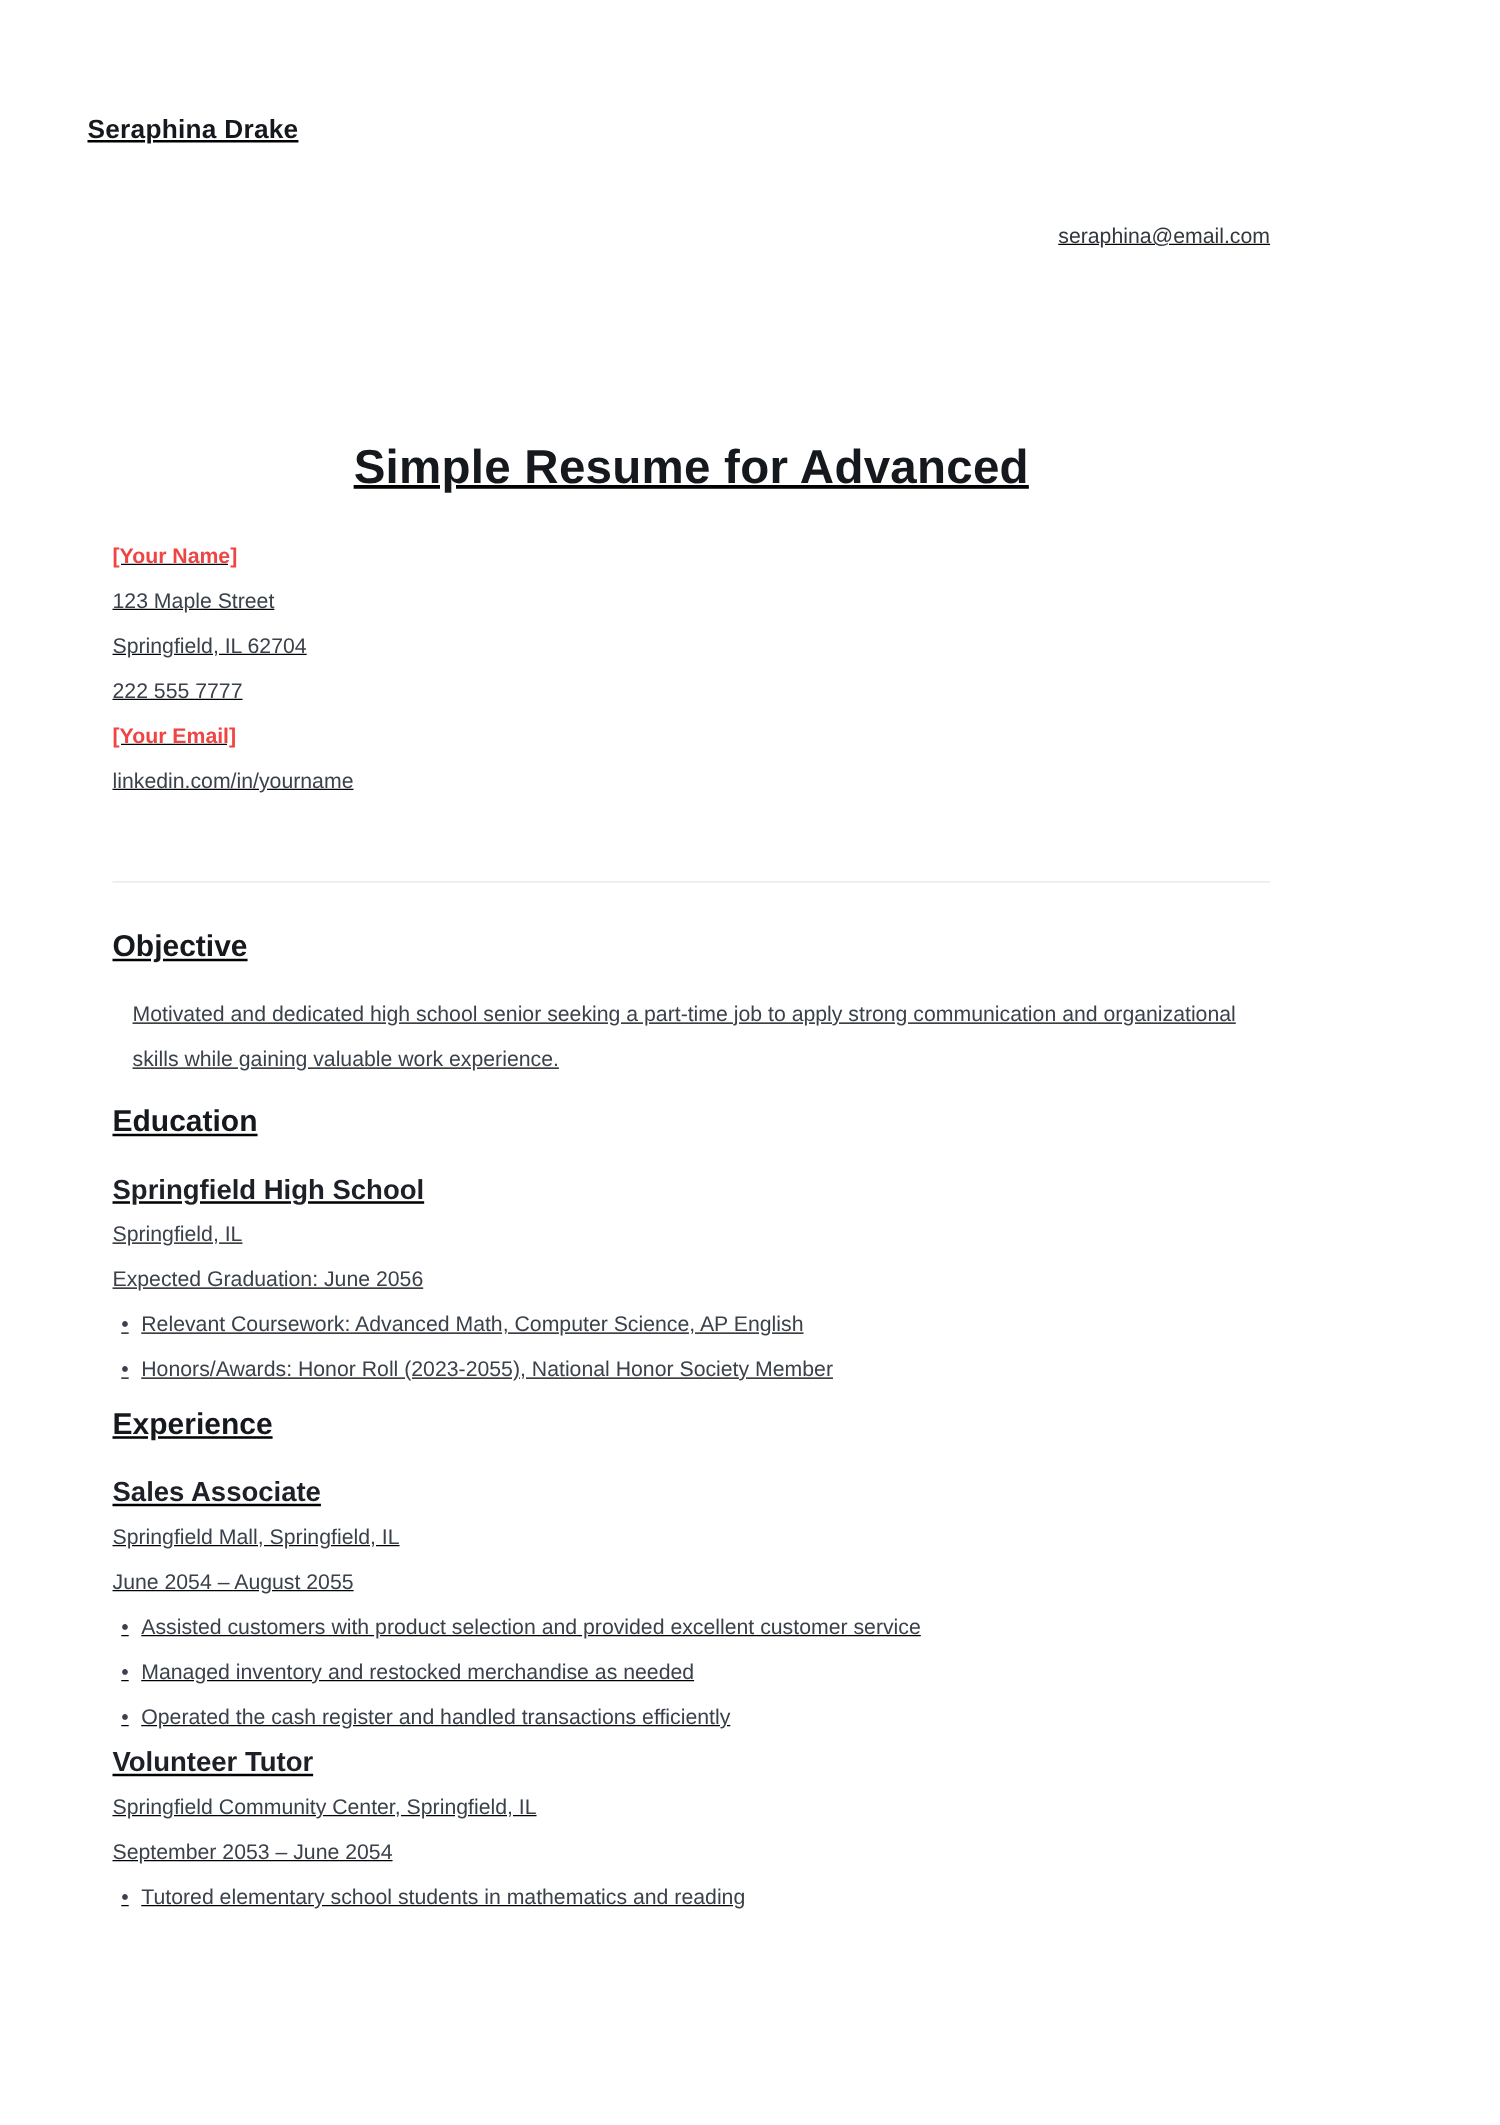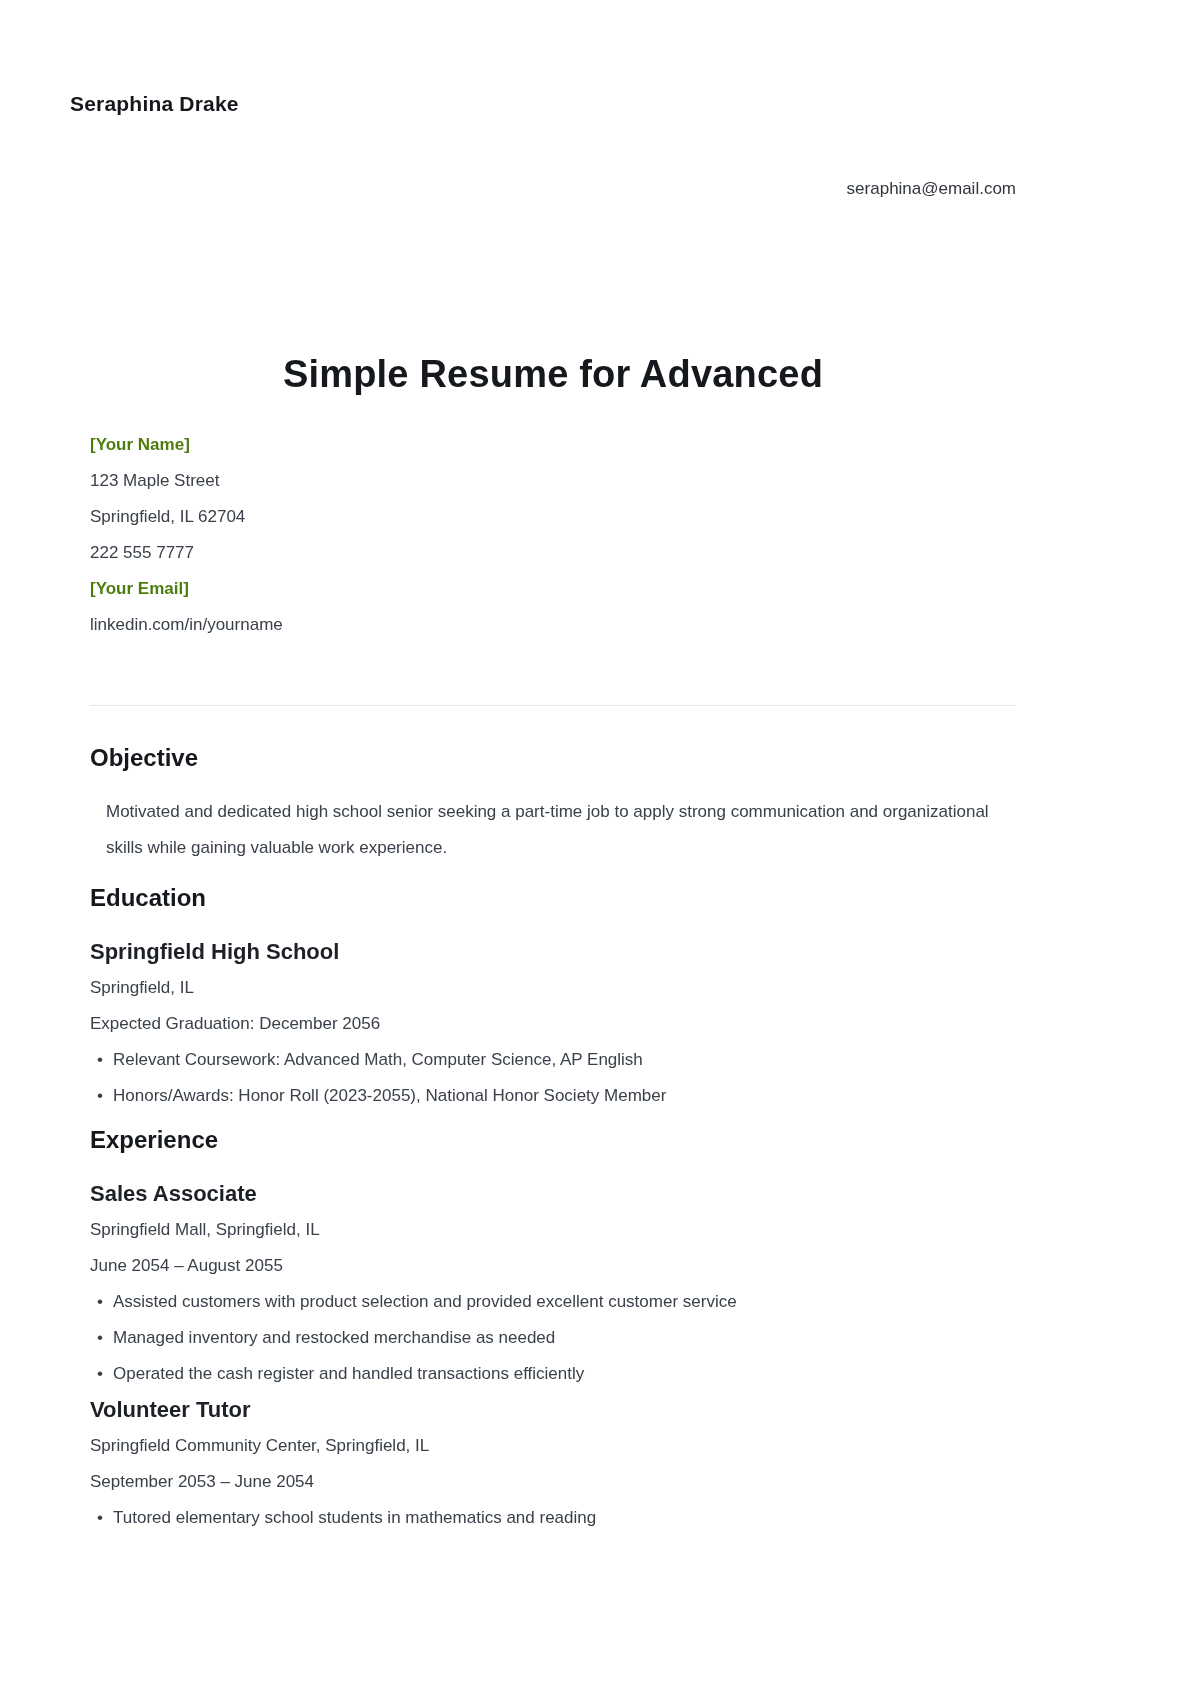--- a/index.html
+++ b/index.html
@@ -8,20 +8,21 @@
     padding: 0;
     background: #ffffff;
     font-family: "Liberation Sans", "DejaVu Sans", sans-serif;
   }
   .page {
     position: relative;
     width: 1200px;
     height: 1700px;
     background: #ffffff;
     overflow: hidden;
+    text-decoration: underline;
   }
   
   .doc-header {
     padding: 92px 184px 0 70px;
   }
   .author-name {
     font-size: 21px;
     font-weight: 700;
     color: #15181c;
     letter-spacing: 0.2px;
@@ -46,21 +47,21 @@
     letter-spacing: 0.2px;
   }
   .line {
     margin: 0;
     font-size: 17px;
     line-height: 36px;
     color: #3a414a;
   }
   .line.strong {
     font-weight: 700;
-    color: #4d7c0f;
+    color: #ef4444;
   }
   hr.divider {
     border: none;
     border-top: 1px solid #e4e6e9;
     margin: 62px 0 36px 0;
   }
   h2.section-heading {
     margin: 10px 0 20px 0;
     font-size: 24px;
     line-height: 32px;
@@ -125,21 +126,21 @@
       <h2 class="section-heading">Objective</h2>
       <p class="paragraph">Motivated and dedicated high school senior seeking a part-time job to apply strong communication and organizational skills while gaining valuable work experience.</p>
     </section>
 
     <section>
       <h2 class="section-heading">Education</h2>
 
       <div class="entry">
         <p class="entry-title">Springfield High School</p>
         <p class="line">Springfield, IL</p>
-        <p class="line">Expected Graduation: December 2056</p>
+        <p class="line">Expected Graduation: June 2056</p>
         <div class="bullet">
           <span class="bullet-text">Relevant Coursework: Advanced Math, Computer Science, AP English</span>
         </div>
         <div class="bullet">
           <span class="bullet-text">Honors/Awards: Honor Roll (2023-2055), National Honor Society Member</span>
         </div>
       </div>
     </section>
 
     <section>

